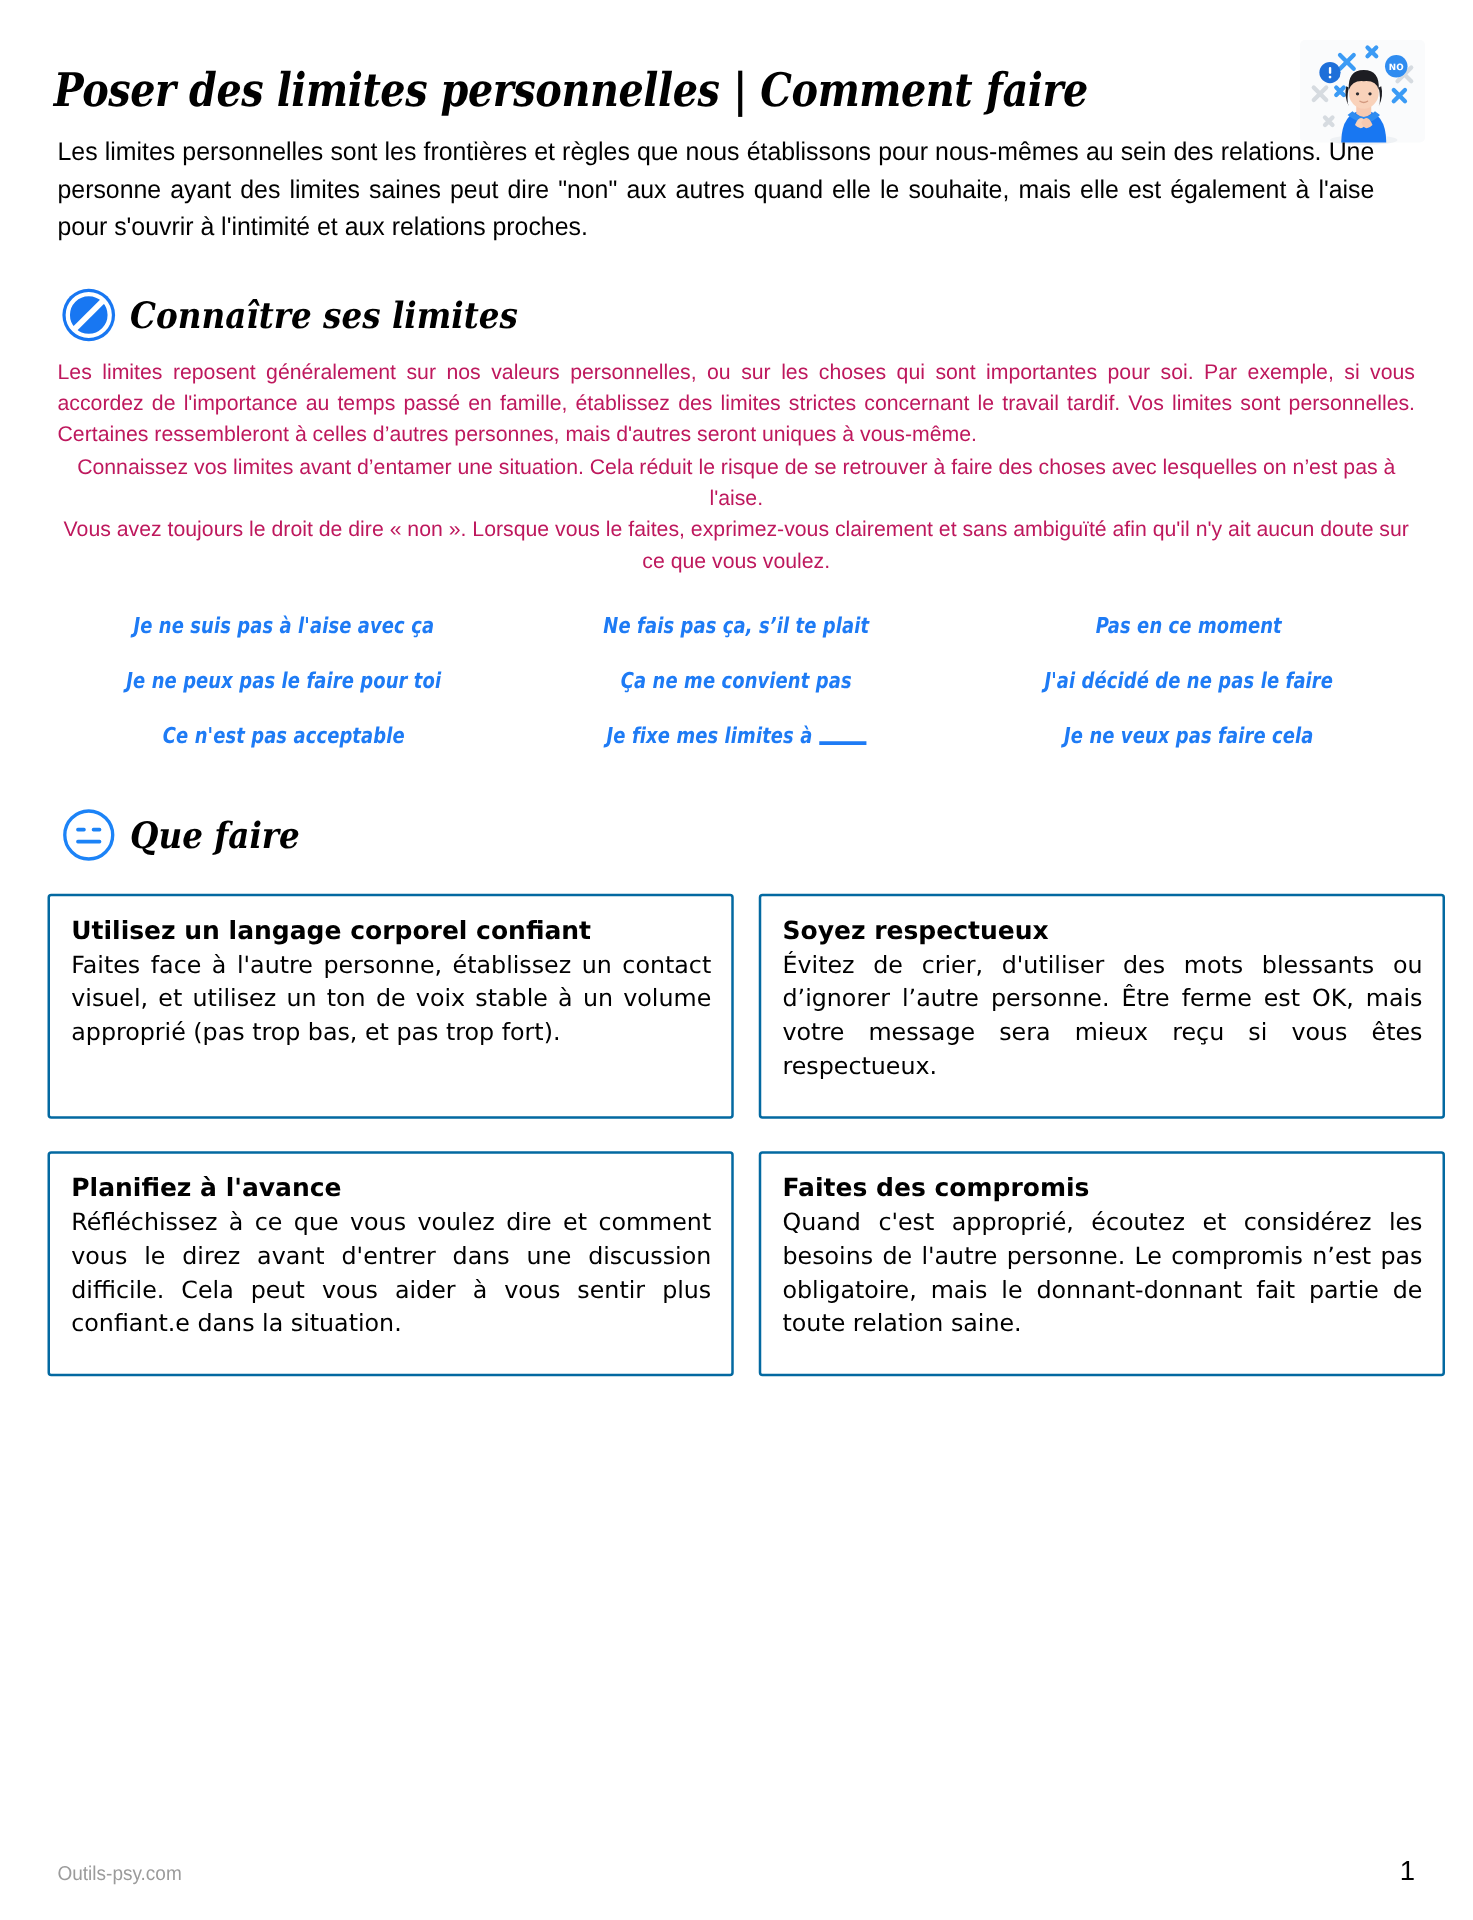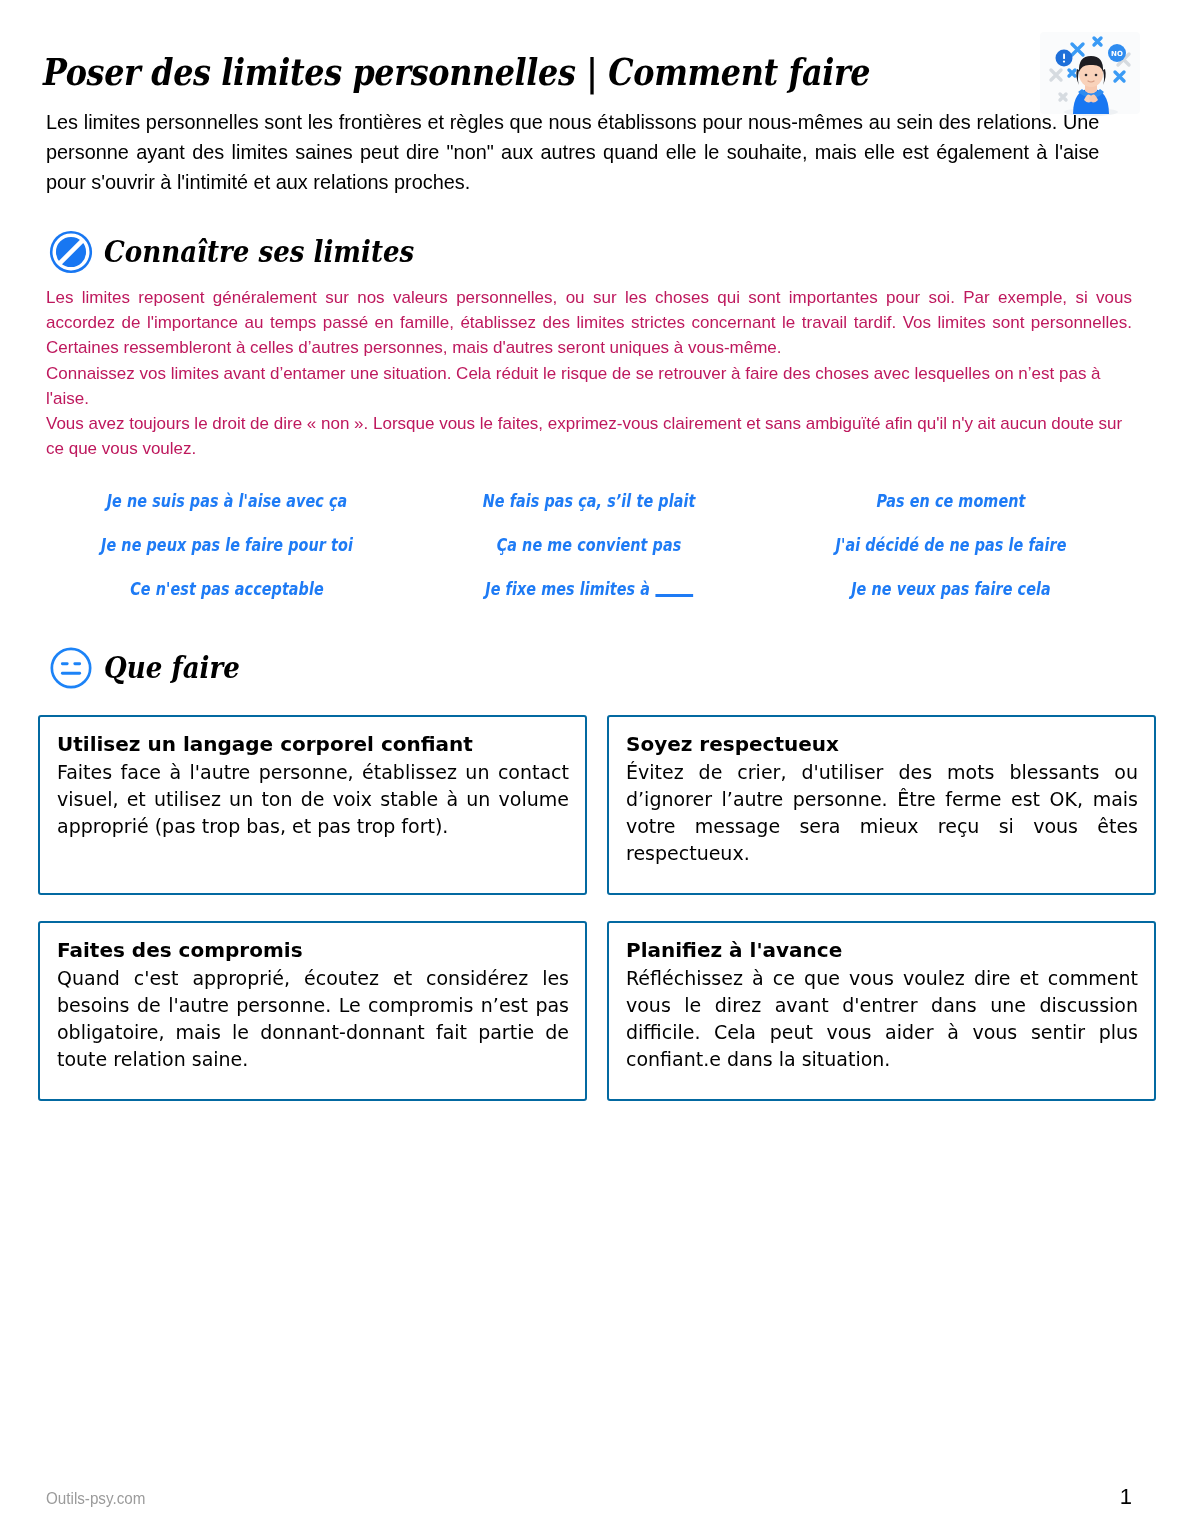--- a/index.html
+++ b/index.html
@@ -84,21 +84,21 @@
     transform-origin: left center;
     white-space: nowrap;
   }
   .section-body {
     font-size: 17px;
     line-height: 1.48;
     color: #be185d;
     text-align: justify;
     margin: 0;
   }
-  .section-body.nojust { text-align: left; }
+  .section-body.nojust { text-align: center; }
 
   
   .phrases {
     margin: 30px 46px 0 46px;
     display: grid;
     grid-template-columns: 1fr 1fr 1fr;
     row-gap: 24px;
   }
   .phrase {
     font-family: "DejaVu Sans", sans-serif;
@@ -271,26 +271,26 @@
   <div class="cards">
     <div class="card">
       <div class="card-title">Utilisez un langage corporel confiant</div>
       <div class="card-text">Faites face à l'autre personne, établissez un contact visuel, et utilisez un ton de voix stable à un volume approprié (pas trop bas, et pas trop fort).</div>
     </div>
     <div class="card">
       <div class="card-title">Soyez respectueux</div>
       <div class="card-text">Évitez de crier, d'utiliser des mots blessants ou d’ignorer l’autre personne. Être ferme est OK, mais votre message sera mieux reçu si vous êtes respectueux.</div>
     </div>
     <div class="card">
+      <div class="card-title">Planifiez à l'avance</div>
+      <div class="card-text">Réfléchissez à ce que vous voulez dire et comment vous le direz avant d'entrer dans une discussion difficile. Cela peut vous aider à vous sentir plus confiant.e dans la situation.</div>
+    </div>
+    <div class="card">
       <div class="card-title">Faites des compromis</div>
       <div class="card-text">Quand c'est approprié, écoutez et considérez les besoins de l'autre personne. Le compromis n’est pas obligatoire, mais le donnant-donnant fait partie de toute relation saine.</div>
-    </div>
-    <div class="card">
-      <div class="card-title">Planifiez à l'avance</div>
-      <div class="card-text">Réfléchissez à ce que vous voulez dire et comment vous le direz avant d'entrer dans une discussion difficile. Cela peut vous aider à vous sentir plus confiant.e dans la situation.</div>
     </div>
   </div>
 
   <div class="footer">
     <span class="footer-brand">Outils-psy.com</span>
     <span class="footer-page">1</span>
   </div>
 
 </div>
 

